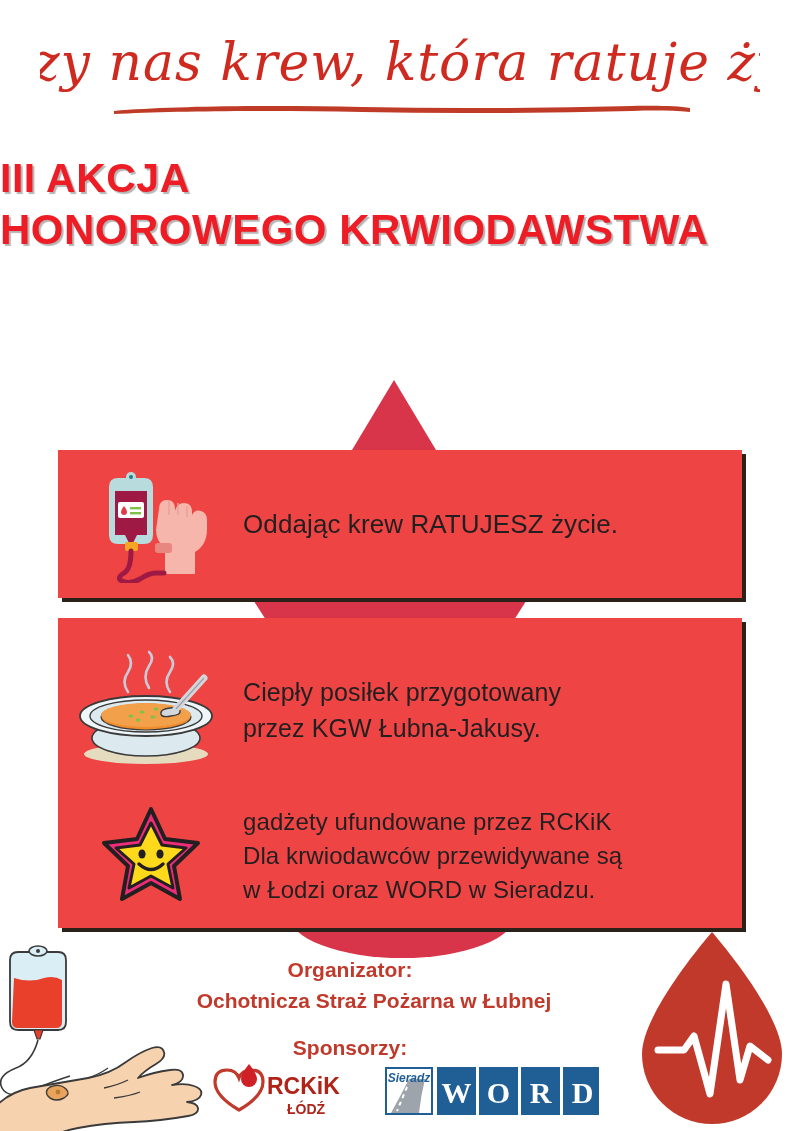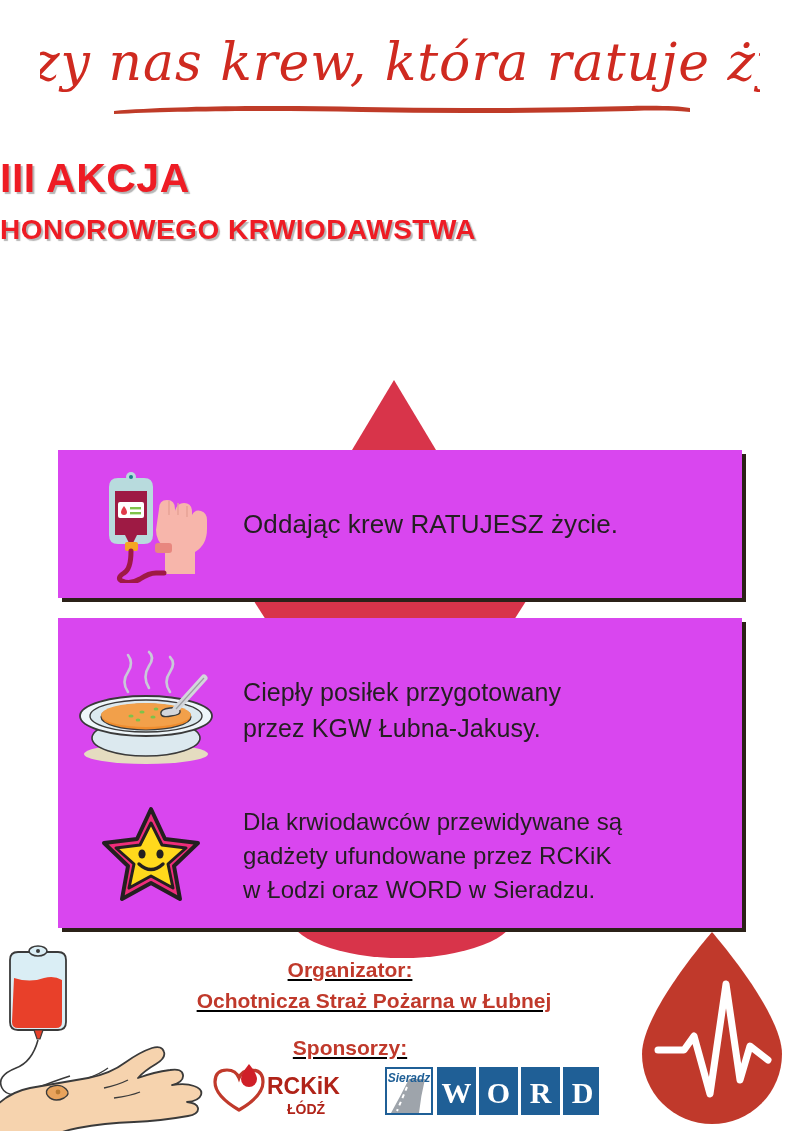--- a/index.html
+++ b/index.html
@@ -53,21 +53,21 @@
   }
   .title-line {
     font-family: "Liberation Sans", sans-serif;
     font-weight: bold;
     color: #ee1c24;
     font-size: 41px;
     line-height: 52px;
     letter-spacing: 0.5px;
     text-shadow: 2px 2px 1px rgba(120,120,120,0.55);
   }
-  #title-line-2 { font-size: 28px; }
+  #title-line-2 { font-size: 42px; }
 
   #meta-block {
     position: absolute;
     left: 0;
     top: 272px;
     width: 800px;
     text-align: center;
   }
   .meta-line {
     font-family: "Liberation Sans", sans-serif;
@@ -114,21 +114,21 @@
     height: 88px;
     border-radius: 50%;
     background: #d8344a;
   }
 
   
   .card {
     position: absolute;
     left: 58px;
     width: 684px;
-    background: #d946ef;
+    background: #ef4444;
     box-shadow: 4px 4px 0 #2b2118;
     display: flex;
     align-items: center;
     z-index: 4;
   }
   #card-1 { top: 450px;  height: 148px; }
   #card-2 { top: 618px;  height: 184px; }
   #card-3 { top: 784px;  height: 144px; }
 
   .card-icon {
@@ -150,21 +150,20 @@
   #card-3 .card-text { font-size: 24px; line-height: 34px; }
 
   
   #footer-text {
     position: absolute;
     left: 0;
     top: 955px;
     width: 700px;
     text-align: center;
     z-index: 5;
-    text-decoration: underline;
   }
   .footer-head {
     font-family: "Liberation Sans", sans-serif;
     font-weight: bold;
     color: #c0392b;
     font-size: 21px;
     line-height: 30px;
   }
   .footer-sub {
     font-family: "Liberation Sans", sans-serif;
@@ -303,22 +302,22 @@
     <div class="card-icon">
       <svg width="108" height="106" viewBox="0 0 108 106">
         <path d="M54,6 L68,36 L101,40 L77,63 L83,96 L54,80 L25,96 L31,63 L7,40 L40,36 Z" fill="#ee2d7a" stroke="#231f20" stroke-width="4" stroke-linejoin="round"></path>
         <path d="M54,20 L65,42 L89,45 L71,61 L76,85 L54,73 L32,85 L37,61 L19,45 L43,42 Z" fill="#ffd91c" stroke="#231f20" stroke-width="3" stroke-linejoin="round"></path>
         <ellipse cx="45" cy="51" rx="3.6" ry="4.6" fill="#231f20"></ellipse>
         <ellipse cx="63" cy="51" rx="3.6" ry="4.6" fill="#231f20"></ellipse>
         <path d="M42,61 q12,11 24,0" fill="none" stroke="#231f20" stroke-width="3.4" stroke-linecap="round"></path>
       </svg>
     </div>
     <div class="card-text">
+      <div>gadżety ufundowane przez RCKiK</div>
       <div>Dla krwiodawców przewidywane są</div>
-      <div>gadżety ufundowane przez RCKiK</div>
       <div>w Łodzi oraz WORD w Sieradzu.</div>
     </div>
   </div>
 
   <div id="footer-text">
     <div class="footer-head">Organizator:</div>
     <div class="footer-sub">Ochotnicza Straż Pożarna w Łubnej</div>
     <div class="footer-head" id="sponsors-label">Sponsorzy:</div>
   </div>
 

